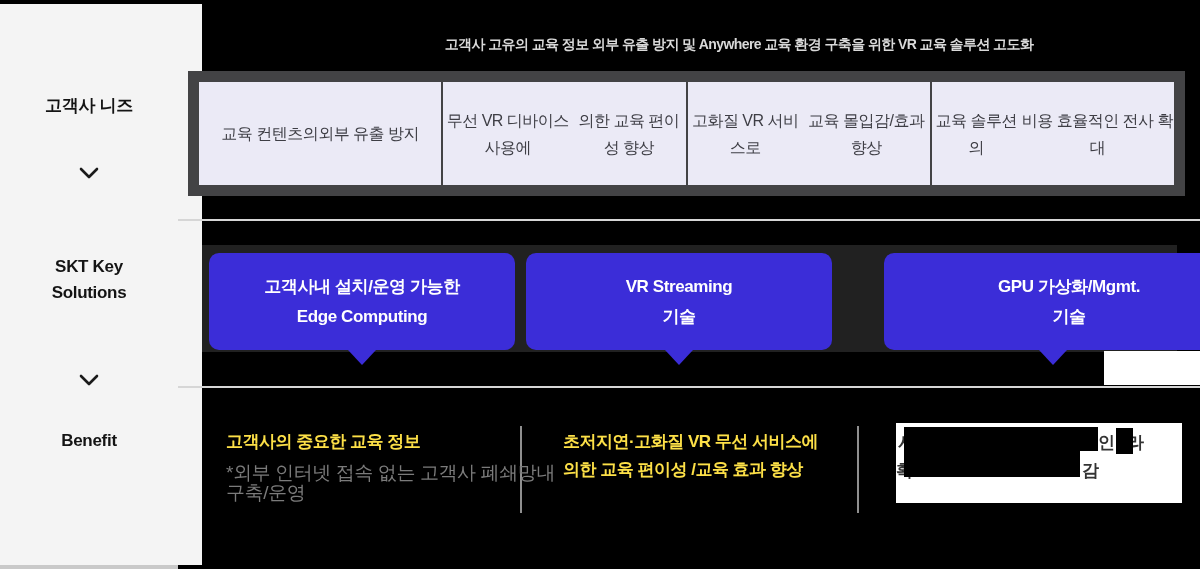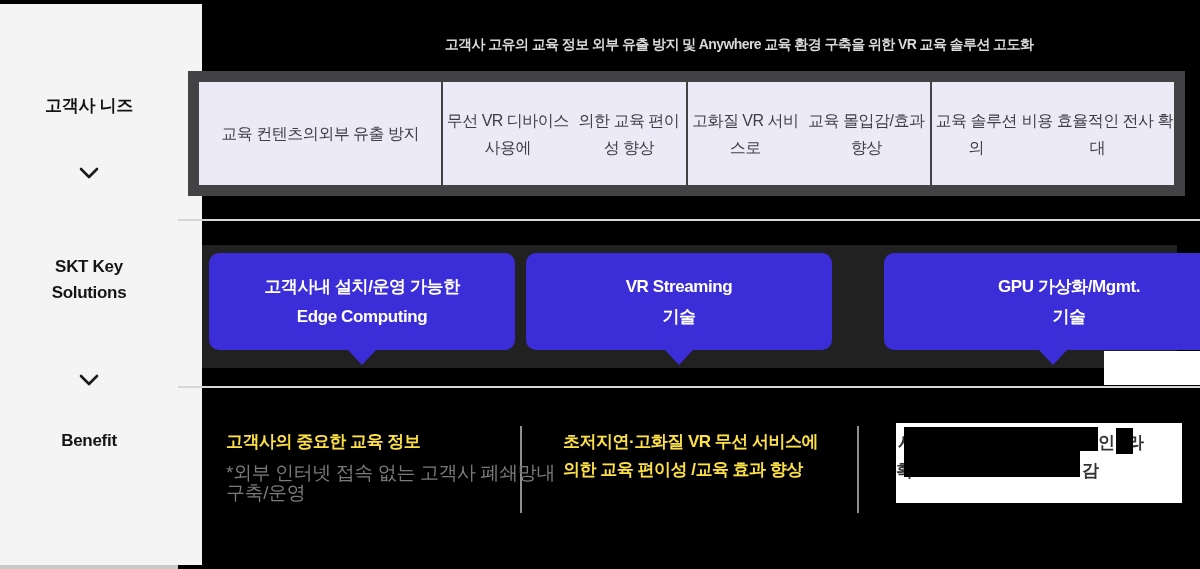--- a/index.html
+++ b/index.html
@@ -27,21 +27,21 @@
                box-sizing:border-box;padding:11px;display:flex;gap:2px;}
   .need-box{flex:1 1 0;background:#ebeaf6;display:flex;flex-direction:row;
             align-items:center;justify-content:center;color:#3e3e45;
             font-size:16px;font-weight:500;line-height:27px;letter-spacing:-0.5px;text-align:center;}
 
   .hr{position:absolute;left:178px;width:1022px;height:2px;background:#d6d6d6;}
   .hr1{top:219px;}
   .hr2{top:386px;}
 
   
-  .sol-panel{position:absolute;left:202px;top:245px;width:975px;height:123px;background:#212121;}
+  .sol-panel{position:absolute;left:202px;top:245px;width:975px;height:107px;background:#212121;}
   .sol-box{position:absolute;top:8px;width:306px;height:97px;background:#3b2dd8;border-radius:10px;
            display:flex;flex-direction:column;align-items:center;justify-content:center;
            color:#fff;font-size:17px;font-weight:700;line-height:30px;letter-spacing:-0.4px;text-align:center;}
   .sol1{left:7px;}
   .sol2{left:324px;}
   .sol3{left:682px;padding-left:32px;}
   .tail{position:absolute;top:97px;left:50%;margin-left:-14px;width:0;height:0;
         border-left:14px solid transparent;border-right:14px solid transparent;
         border-top:15px solid #3b2dd8;}
   .white-patch{position:absolute;left:1104px;top:351px;width:96px;height:34px;background:#ffffff;}

